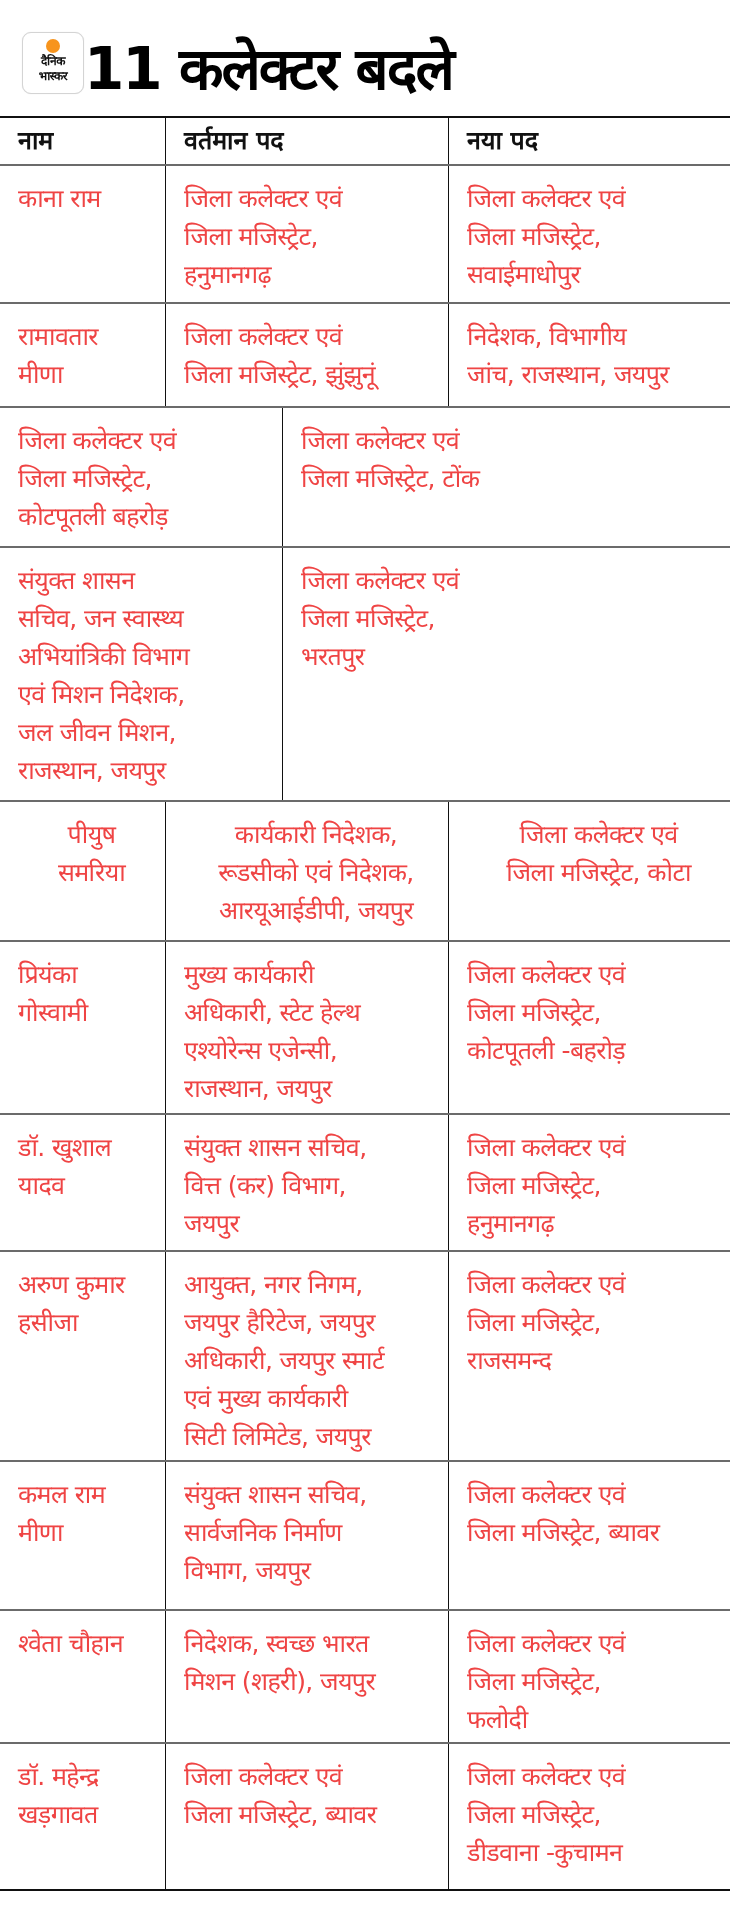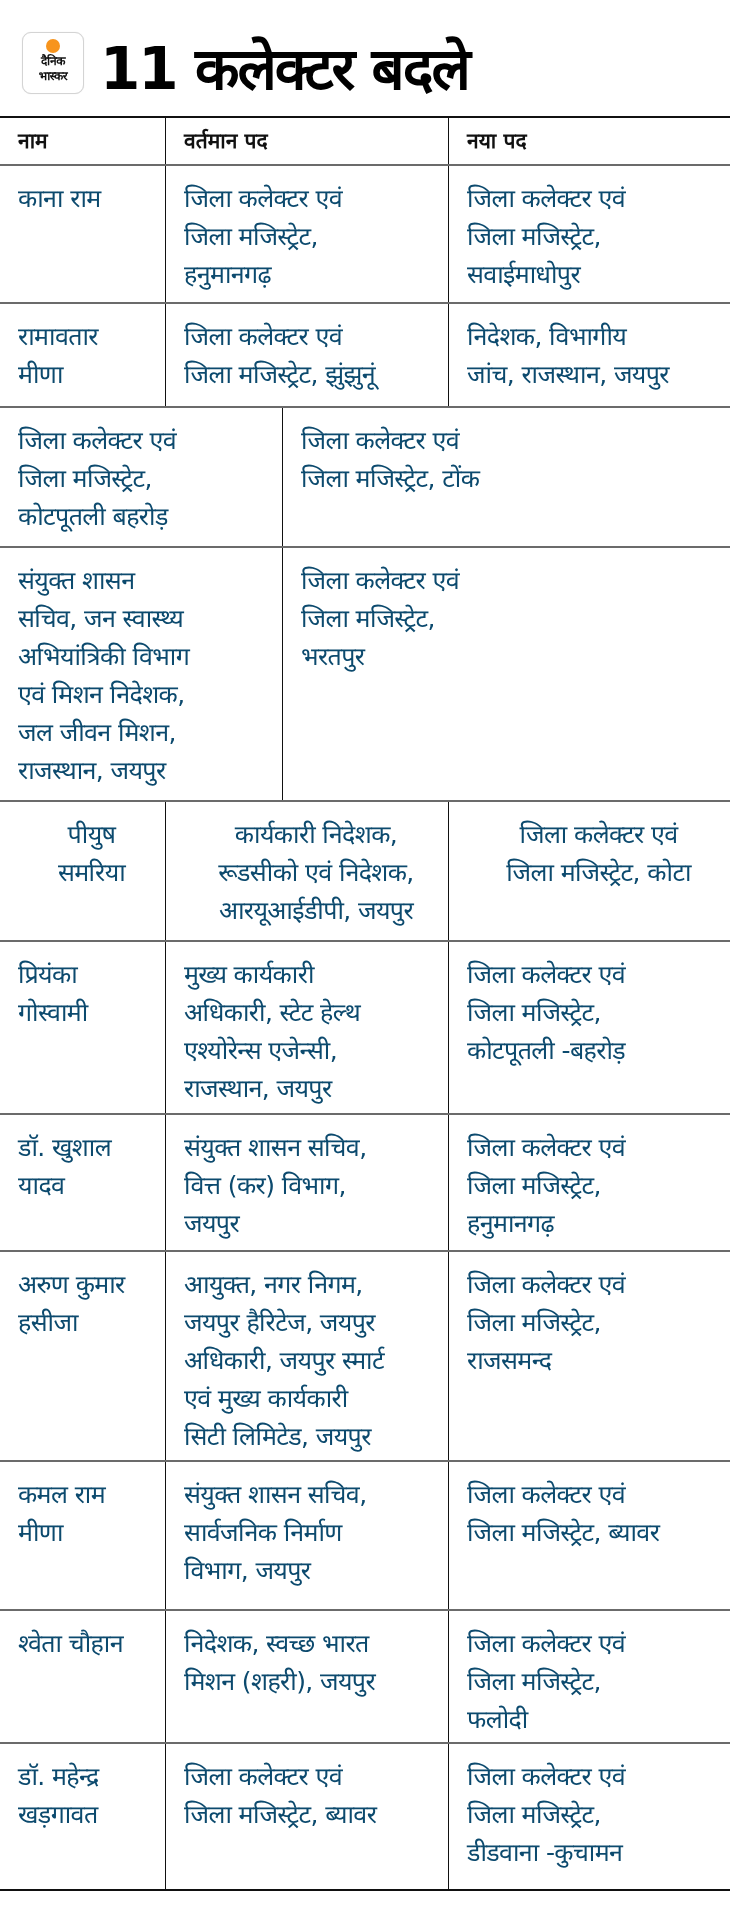--- a/index.html
+++ b/index.html
@@ -18,36 +18,36 @@
     border-radius: 50%;
   }
   .logo-line1, .logo-line2 {
     position: absolute; left: 0; width: 60px; text-align: center;
     font-weight: bold; font-size: 12px; line-height: 13px; color: #111;
     letter-spacing: -0.5px;
   }
   .logo-line1 { top: 22px; }
   .logo-line2 { top: 37px; }
   .title {
-    position: absolute; left: 100px; top: 30px; height: 80px;
+    position: absolute; left: 84px; top: 30px; height: 80px;
     font-weight: bold; font-size: 58px; line-height: 78px; color: #000;
     letter-spacing: -2px; white-space: nowrap;
   }
   .table {
     position: absolute; left: 0; top: 116px; width: 730px;
     border-top: 2px solid #111; border-bottom: 2px solid #111;
   }
   .row { display: flex; border-bottom: 2px solid #6b6b6b; box-sizing: border-box; }
   .row:last-child { border-bottom: none; }
   .cell { box-sizing: border-box; padding: 0 0 0 18px; }
   .c1 { width: 166px; border-right: 1.5px solid #111; }
   .c2 { width: 283px; border-right: 1.5px solid #111; }
   .c3 { width: 281px; }
-  .head .cell { font-weight: bold; font-size: 21px; line-height: 46px; padding-top: 0; }
-  .body .cell { font-size: 25px; line-height: 38px; padding-top: 14px; color: #0c4a6e; letter-spacing: -0.6px; }
+  .head .cell { font-weight: bold; font-size: 25px; line-height: 46px; padding-top: 0; }
+  .body .cell { font-size: 25px; line-height: 38px; padding-top: 14px; color: #ef4444; letter-spacing: -0.6px; }
   .line { display: block; white-space: nowrap; }
 </style>
 </head>
 <body>
 
 <div class="header">
   <div class="logo">
     <div class="logo-dot" style="background: rgb(247, 148, 29);"></div>
     <div class="logo-line1">दैनिक</div>
     <div class="logo-line2">भास्कर</div>

